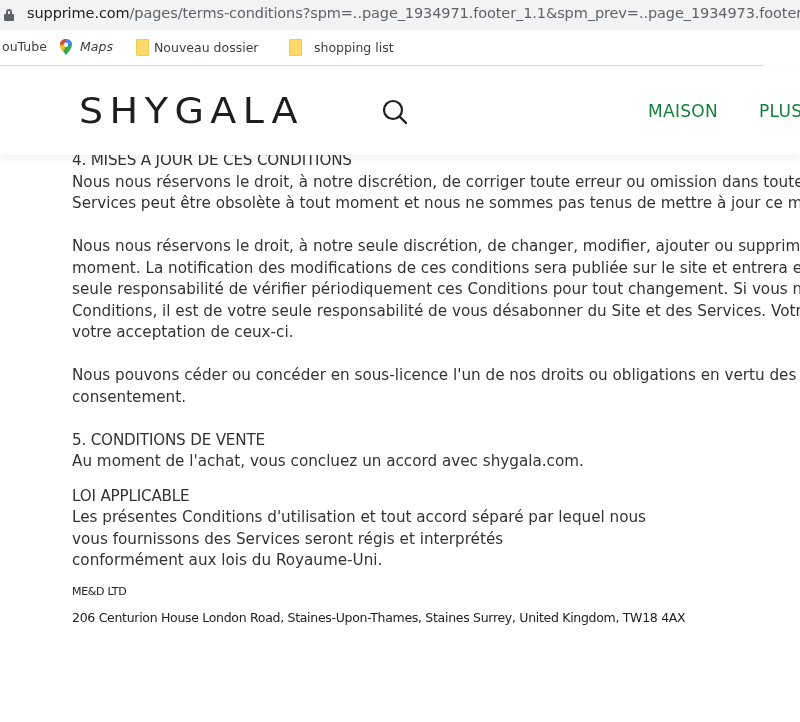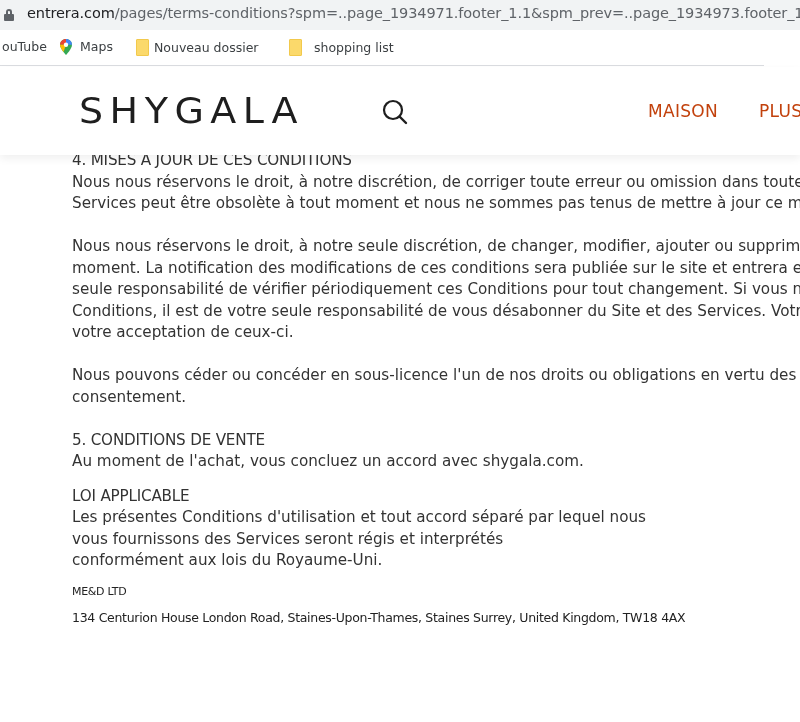--- a/index.html
+++ b/index.html
@@ -60,21 +60,21 @@
     }
     .logo {
       position: absolute; left: 79px; top: 22px;
       font-family: "DejaVu Sans", "Liberation Sans", sans-serif;
       font-size: 38px; letter-spacing: 6.5px; color: #1e1e1e;
       font-weight: normal;
       transform: scaleY(0.95);
     }
     .search-icon { position: absolute; left: 381px; top: 31px; width: 28px; height: 28px; }
     .nav-item {
-      position: absolute; top: 34px; font-size: 17px; color: #c2410c;
+      position: absolute; top: 34px; font-size: 17px; color: #15803d;
       letter-spacing: 0.3px; white-space: nowrap; text-align: center;
     }
     
     .content {
       position: absolute; left: 72px; top: 150px; width: 900px;
       font-size: 15.2px; line-height: 21.5px; color: #333333;
       white-space: nowrap;
     }
     .content .line { display: block; height: 21.5px; }
     .section { margin-bottom: 21.5px; }
@@ -92,38 +92,38 @@
     }
   </style>
 </head>
 <body>
 
 <div class="addressbar">
   <span class="lock-icon">
     <span class="shackle"></span>
       <span class="body"></span>
   </span>
-  <span class="url"><span class="host">entrera.com</span><span>/pages/terms-conditions?spm=..page_1934971.footer_1.1&amp;spm_prev=..page_1934973.footer_1.1</span></span>
+  <span class="url"><span class="host">supprime.com</span><span>/pages/terms-conditions?spm=..page_1934971.footer_1.1&amp;spm_prev=..page_1934973.footer_1.1</span></span>
 </div>
 
 <div class="bookmarks">
   <div class="bm" style="left:-6px;">
     <span class="lbl">ouTube</span>
   </div>
   <div class="bm" style="left:60px;">
     <span class="pin-icon">
       <svg width="12" height="16" viewBox="0 0 12 16">
         <path d="M6 0 C2.7 0 0 2.6 0 5.8 C0 10 6 16 6 16 C6 16 12 10 12 5.8 C12 2.6 9.3 0 6 0Z" fill="#34a853"></path>
         <path d="M6 0 C2.7 0 0 2.6 0 5.8 L6 5.8Z" fill="#ea4335"></path>
         <path d="M6 0 C9.3 0 12 2.6 12 5.8 L6 5.8Z" fill="#4285f4"></path>
         <path d="M0 5.8 C0 8 2 11 3.5 13 L6 5.8Z" fill="#fbbc04"></path>
         <circle cx="6" cy="5.8" r="2.2" fill="#ffffff"></circle>
       </svg>
     </span>
-    <span class="lbl" style="">Maps</span>
+    <span class="lbl" style="font-style:italic;">Maps</span>
   </div>
   <div class="bm" style="left:136px;">
     <span class="folder-icon"></span>
     <span class="lbl" style="margin-left:5px;">Nouveau dossier</span>
   </div>
   <div class="bm" style="left:276px;padding-left:13px;">
     <span class="folder-icon"></span>
     <span class="lbl" style="margin-left:12px;">shopping list</span>
   </div>
 </div>
@@ -163,13 +163,13 @@
   </div>
   <div class="section">
     <span class="line heading">LOI APPLICABLE</span>
     <span class="line">Les présentes Conditions d'utilisation et tout accord séparé par lequel nous</span>
     <span class="line">vous fournissons des Services seront régis et interprétés</span>
     <span class="line">conformément aux lois du Royaume-Uni.</span>
   </div>
 </main>
 
 <div class="company">ME&amp;D LTD</div>
-<div class="address">134 Centurion House London Road, Staines-Upon-Thames, Staines Surrey, United Kingdom, TW18 4AX</div>
+<div class="address">206 Centurion House London Road, Staines-Upon-Thames, Staines Surrey, United Kingdom, TW18 4AX</div>
 
 </body></html>

